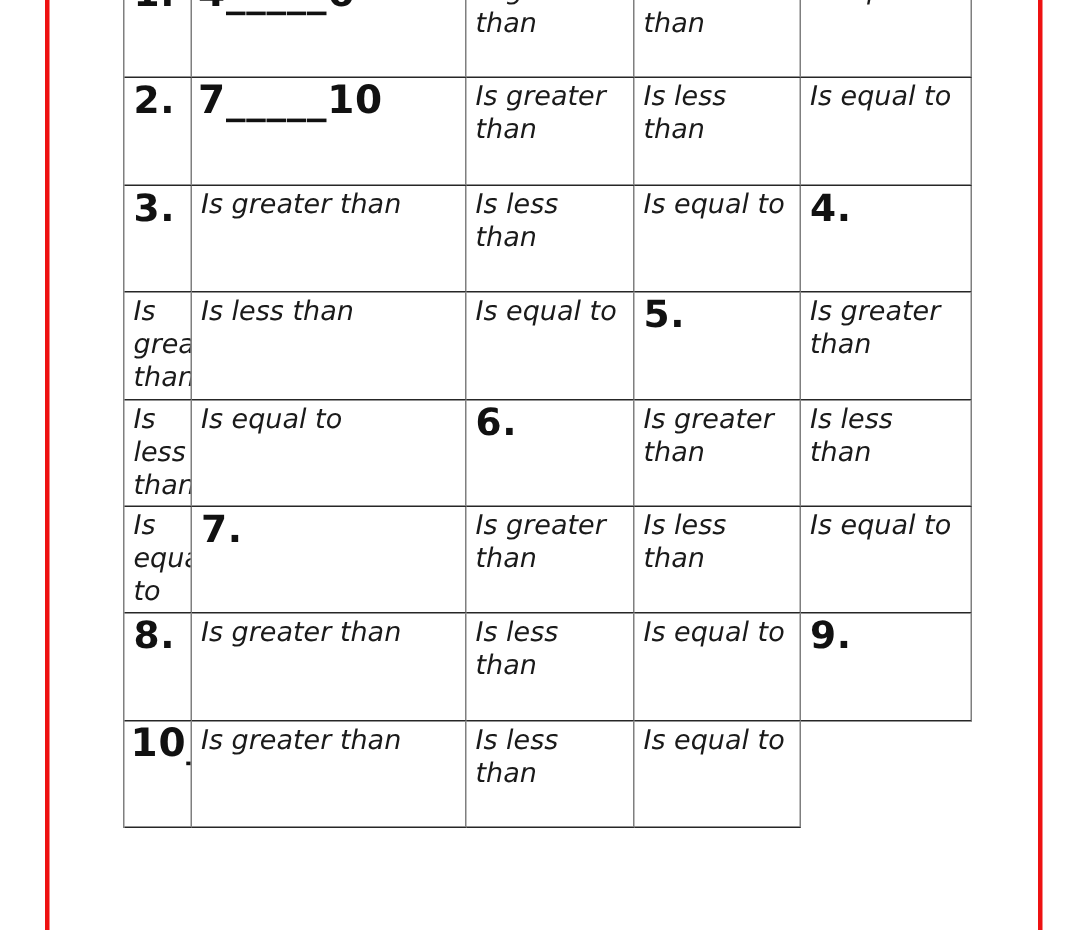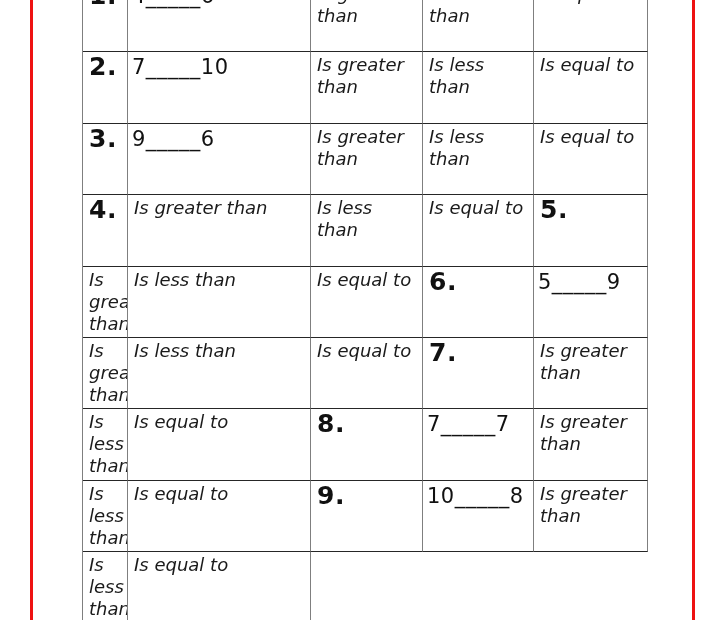--- a/index.html
+++ b/index.html
@@ -42,22 +42,22 @@
     overflow:hidden;
   }
   .cell.num{
     font-size:25px;
     font-weight:700;
     line-height:30px;
     padding:0 0 0 6px;
     letter-spacing:0.5px;
   }
   .cell.question{
-    font-size:21px;
-    font-weight:400;
+    font-size:26px;
+    font-weight:700;
     line-height:30px;
     padding:0 0 0 4px;
     letter-spacing:0.5px;
     white-space:nowrap;
   }
   .cell.option{
     font-size:18px;
     font-style:italic;
     line-height:22px;
     padding:2px 8px 0 6px;
@@ -78,48 +78,45 @@
   <div class="cell option">Is less than</div>
   <div class="cell option">Is equal to</div>
 
   <div class="cell num">2.</div>
   <div class="cell question">7_____10</div>
   <div class="cell option">Is greater than</div>
   <div class="cell option">Is less than</div>
   <div class="cell option">Is equal to</div>
 
   <div class="cell num">3.</div>
-  <div class="cell question">9_____6</div>
   <div class="cell option">Is greater than</div>
   <div class="cell option">Is less than</div>
   <div class="cell option">Is equal to</div>
 
   <div class="cell num">4.</div>
   <div class="cell option">Is greater than</div>
   <div class="cell option">Is less than</div>
   <div class="cell option">Is equal to</div>
 
   <div class="cell num">5.</div>
   <div class="cell option">Is greater than</div>
   <div class="cell option">Is less than</div>
   <div class="cell option">Is equal to</div>
 
   <div class="cell num">6.</div>
-  <div class="cell question">5_____9</div>
   <div class="cell option">Is greater than</div>
   <div class="cell option">Is less than</div>
   <div class="cell option">Is equal to</div>
 
   <div class="cell num">7.</div>
   <div class="cell option">Is greater than</div>
   <div class="cell option">Is less than</div>
   <div class="cell option">Is equal to</div>
 
   <div class="cell num">8.</div>
-  <div class="cell question">7_____7</div>
   <div class="cell option">Is greater than</div>
   <div class="cell option">Is less than</div>
   <div class="cell option">Is equal to</div>
 
   <div class="cell num">9.</div>
   <div class="cell question">10_____8</div>
   <div class="cell option">Is greater than</div>
   <div class="cell option">Is less than</div>
   <div class="cell option">Is equal to</div>
 

